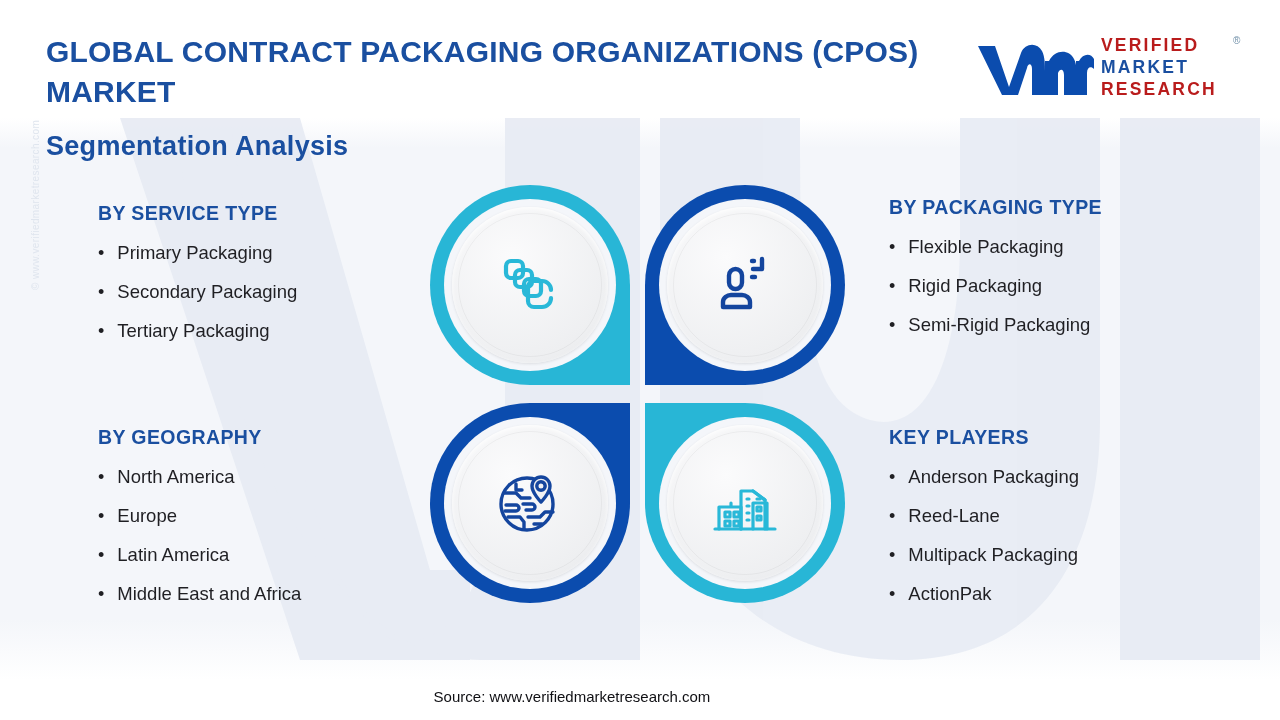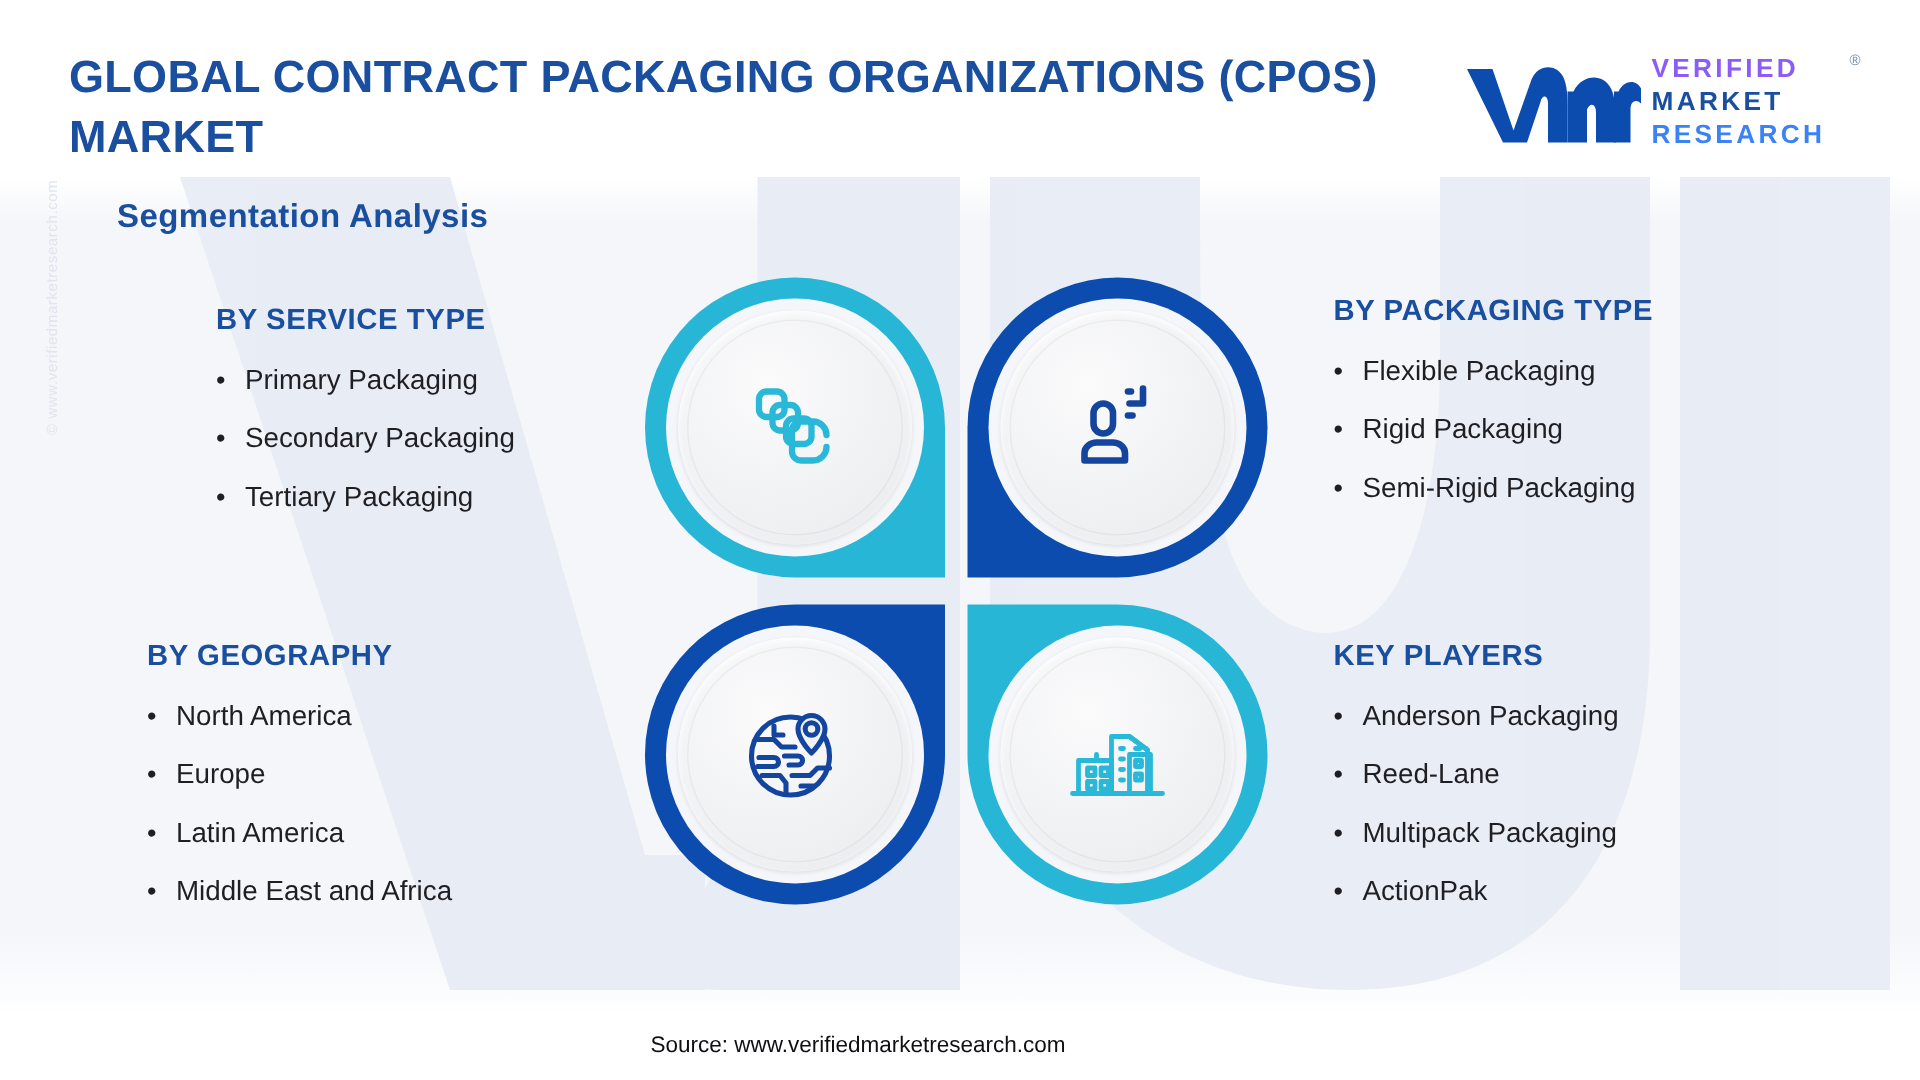--- a/index.html
+++ b/index.html
@@ -33,36 +33,35 @@
 
   
   .header{ position:absolute; left:0; top:0; width:1120px; height:118px; z-index:5;}
   .title{
     position:absolute; left:46px; top:32px; width:880px;
     color:#1a4fa0; font-weight:bold; font-size:30px; line-height:40px;
     letter-spacing:0.2px; text-transform:uppercase;
   }
   .subtitle{
     position:absolute; left:46px; top:131px;
-    color:#1a4fa0; font-weight:bold; font-size:22px; letter-spacing:0.3px;
+    color:#1a4fa0; font-weight:bold; font-size:27px; letter-spacing:0.3px;
     z-index:6;
-    margin-left:32px;
   }
 
   
   .logo{ position:absolute; left:975px; top:33px; width:270px; height:72px; z-index:6; }
   .logo-mark{ position:absolute; left:0; top:6px; }
   .logo-text{ position:absolute; left:126px; top:1px; width:150px; }
   .logo-line{
     font-weight:bold; font-size:17.5px; letter-spacing:2.2px;
     line-height:22px; color:#3aa9bd; white-space:nowrap;
   }
-  .logo-line.l1{ color:#8b5cf6; }
+  .logo-line.l1{ color:#b91c1c; }
   .logo-line.l2{ color:#1a4fa0; }
-  .logo-line.l3{ color:#3b82f6; }
+  .logo-line.l3{ color:#b91c1c; }
   .logo-reg{
     position:absolute; left:258px; top:2px;
     font-size:10px; color:#6f8fa8;
   }
 
   
   .vwm{
     position:absolute; left:30px; top:290px; z-index:4;
     transform:rotate(-90deg); transform-origin:0 0;
     white-space:nowrap; font-size:10px; color:#dfe5ee; letter-spacing:0.4px;
@@ -78,21 +77,21 @@
   .bullets li{
     display:flex; align-items:flex-start; gap:13px;
     margin-bottom:17px; color:#1f1f23; font-size:18.5px; line-height:22px;
     white-space:nowrap;
   }
   .bullets li .dot{
     display:inline-block; min-width:6px; font-size:18px; line-height:22px;
     color:#1f1f23; text-align:center;
   }
 
-  #col-service { left:98px;  top:202px;margin-left:46px; }
+  #col-service { left:98px;  top:202px; }
   #col-geo     { left:98px;  top:426px; }
   #col-pack    { left:889px; top:196px; }
   #col-key     { left:889px; top:426px; }
 
   
   .quad{ position:absolute; left:430px; top:185px; width:430px; height:430px; z-index:6; }
   .petal{
     position:absolute; width:200px; height:200px;
   }
   .petal .ring{

